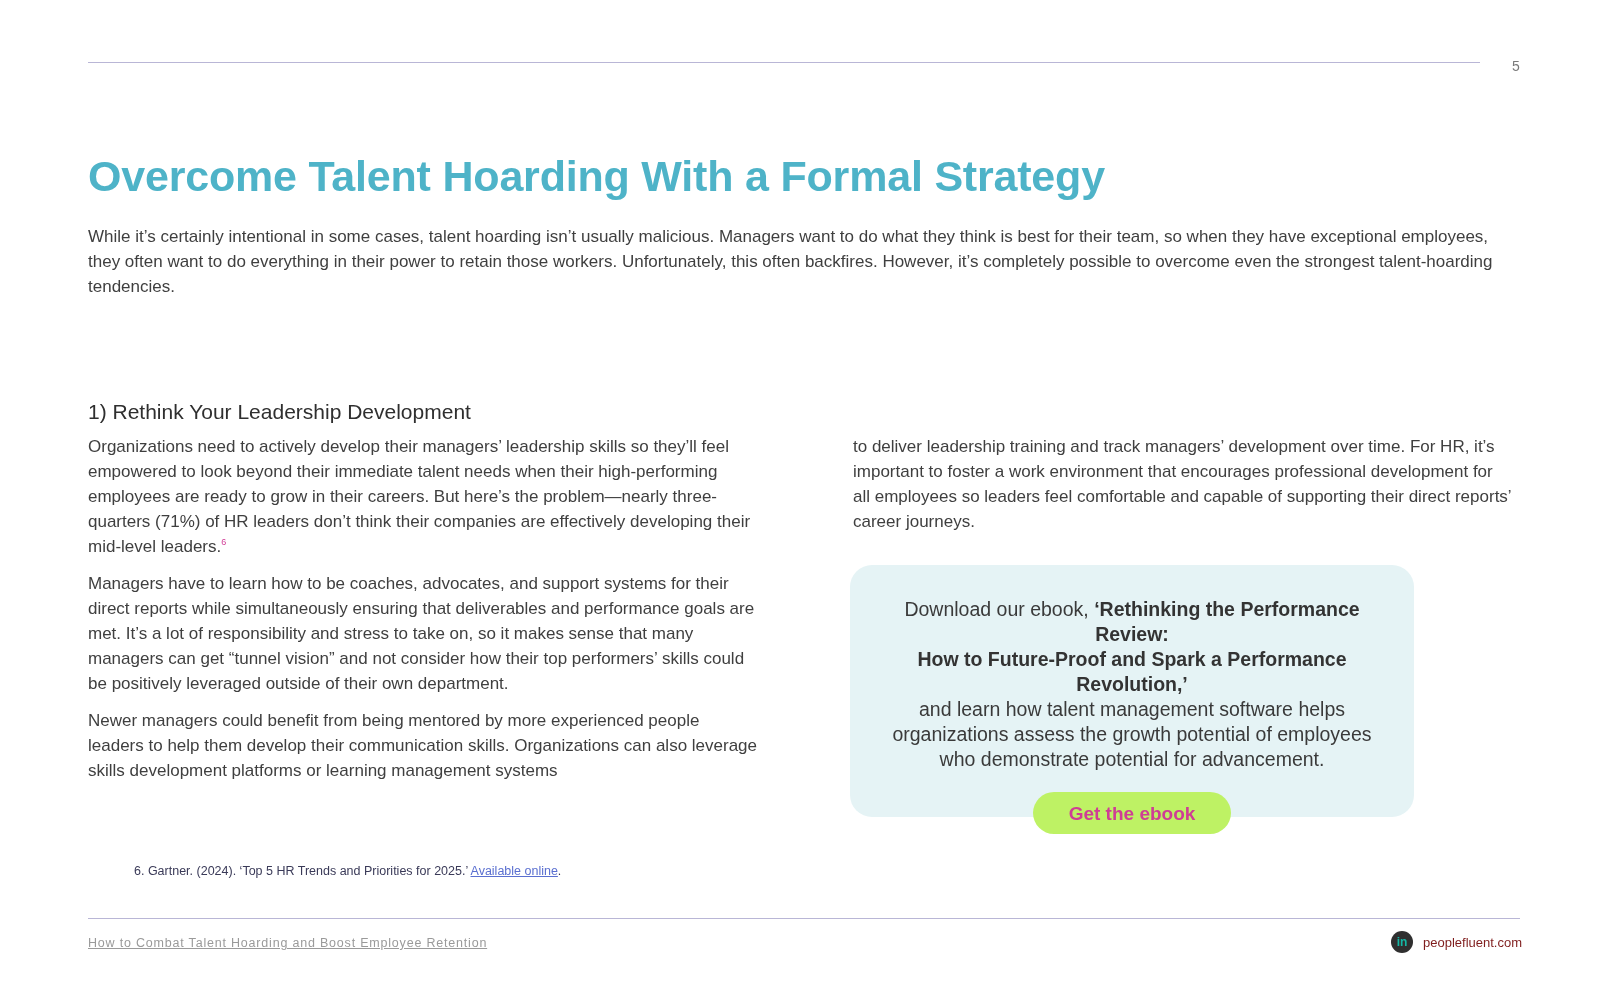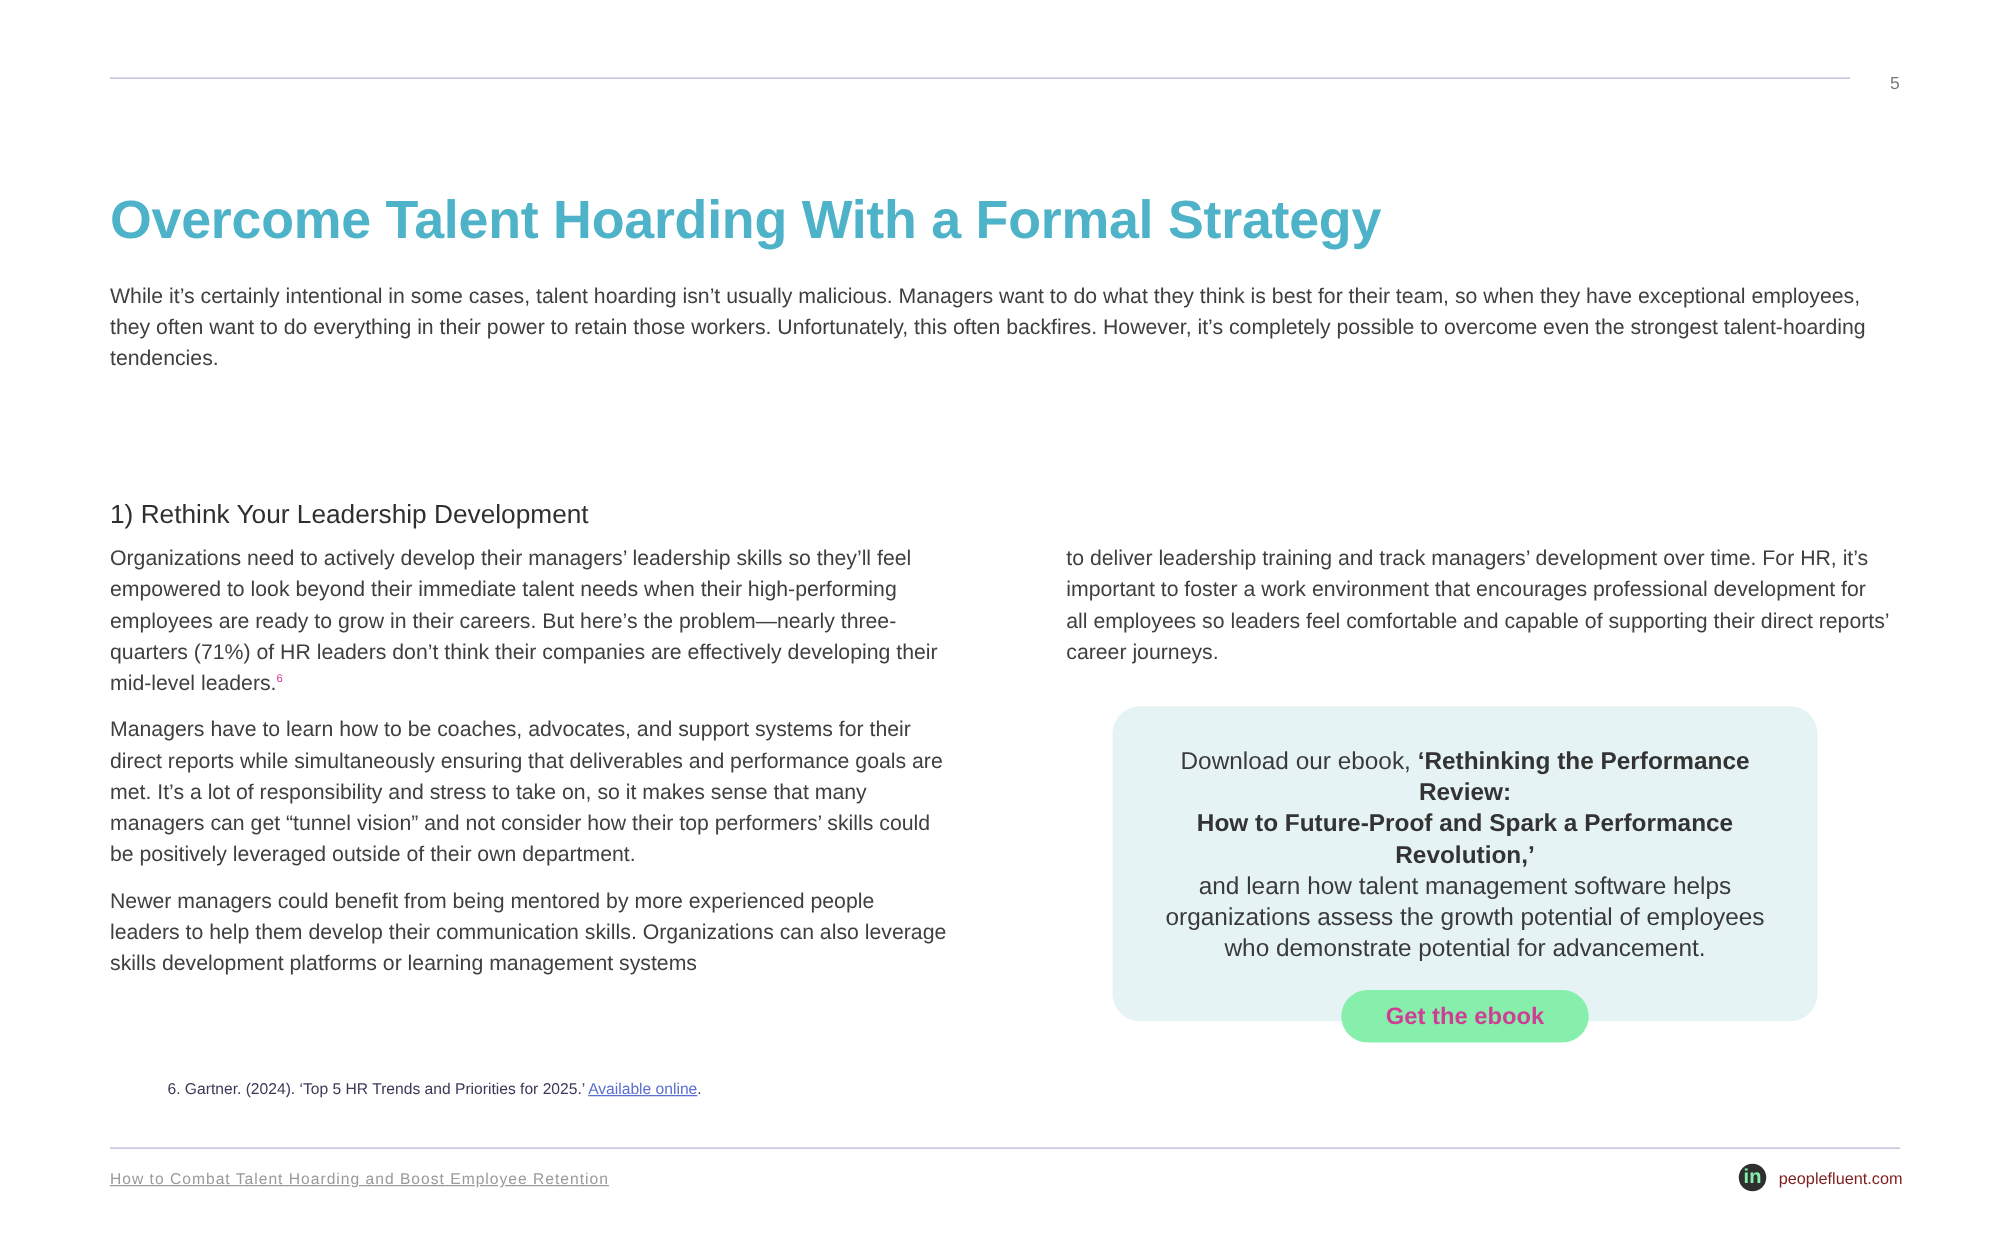--- a/index.html
+++ b/index.html
@@ -10,34 +10,34 @@
     .title { position: absolute; left: 88px; top: 152px; margin: 0; font-size: 43px; font-weight: bold;
              color: #4eb3c8; letter-spacing: -0.2px; }
     .intro { position: absolute; left: 88px; top: 224px; width: 1420px; font-size: 17px; line-height: 25px; color: #3f3f3f; }
     .intro p { margin: 0 0 12px 0; }
     .h2 { position: absolute; left: 88px; top: 400px; margin: 0; font-size: 21px; font-weight: normal; color: #2f2f2f; }
     .col-left { position: absolute; left: 88px; top: 434px; width: 670px; font-size: 17px; line-height: 25px; color: #3f3f3f; }
     .col-left p { margin: 0 0 12px 0; }
     .col-right { position: absolute; left: 853px; top: 434px; width: 660px; font-size: 17px; line-height: 25px; color: #3f3f3f; }
     .col-right p { margin: 0; }
     sup.fn { font-size: 9px; color: #d23c96; vertical-align: super; line-height: 0; }
-    .cta-box { position: absolute; left: 890px; top: 565px; width: 564px; height: 252px; background: #e5f3f5;
+    .cta-box { position: absolute; left: 850px; top: 565px; width: 564px; height: 252px; background: #e5f3f5;
                border-radius: 22px; box-sizing: border-box; padding: 32px 30px 0 30px; text-align: center;
                font-size: 19.5px; line-height: 25px; color: #3a3a3a; }
     .cta-box .strong { font-weight: bold; color: #333; }
     .cta-btn { display: inline-block; margin-top: 20px; width: 198px; height: 42px; line-height: 42px;
-               background: #86efac; border-radius: 21px; color: #cf3d95; font-weight: bold; font-size: 19px;
+               background: #bef264; border-radius: 21px; color: #cf3d95; font-weight: bold; font-size: 19px;
                border: none; cursor: pointer; font-family: "Liberation Sans", sans-serif; }
     .footnote { position: absolute; left: 88px; top: 864px; font-size: 12.5px; color: #3a3a58; margin-left: 46px; }
     .footnote a { color: #5a6fd0; text-decoration: underline; }
     .bottom-rule { position: absolute; left: 88px; top: 918px; width: 1432px; height: 1px; background: #b9b6d6; }
     .footer-title { position: absolute; left: 88px; top: 936px; font-size: 12.5px; letter-spacing: 0.8px; color: #9a9a9a; text-decoration: underline; }
     .footer-brand { position: absolute; right: 78px; top: 931px; display: flex; align-items: center; gap: 10px; }
-    .li-icon { width: 22px; height: 22px; border-radius: 50%; background: #2f2f2f; color: #86efac; font-weight: bold;
-               font-size: 16px; display: flex; align-items: center; justify-content: center; }
+    .li-icon { width: 22px; height: 22px; border-radius: 50%; background: #2f2f2f; color: #14b8a6; font-weight: bold;
+               font-size: 12px; display: flex; align-items: center; justify-content: center; }
     .brand-url { font-size: 13px; font-weight: normal; color: #7f1d1d; }
   </style>
 </head>
 <body>
 
 <div class="top-rule"></div>
 <div class="page-num">5</div>
 
 <h1 class="title">Overcome Talent Hoarding With a Formal Strategy</h1>
 

